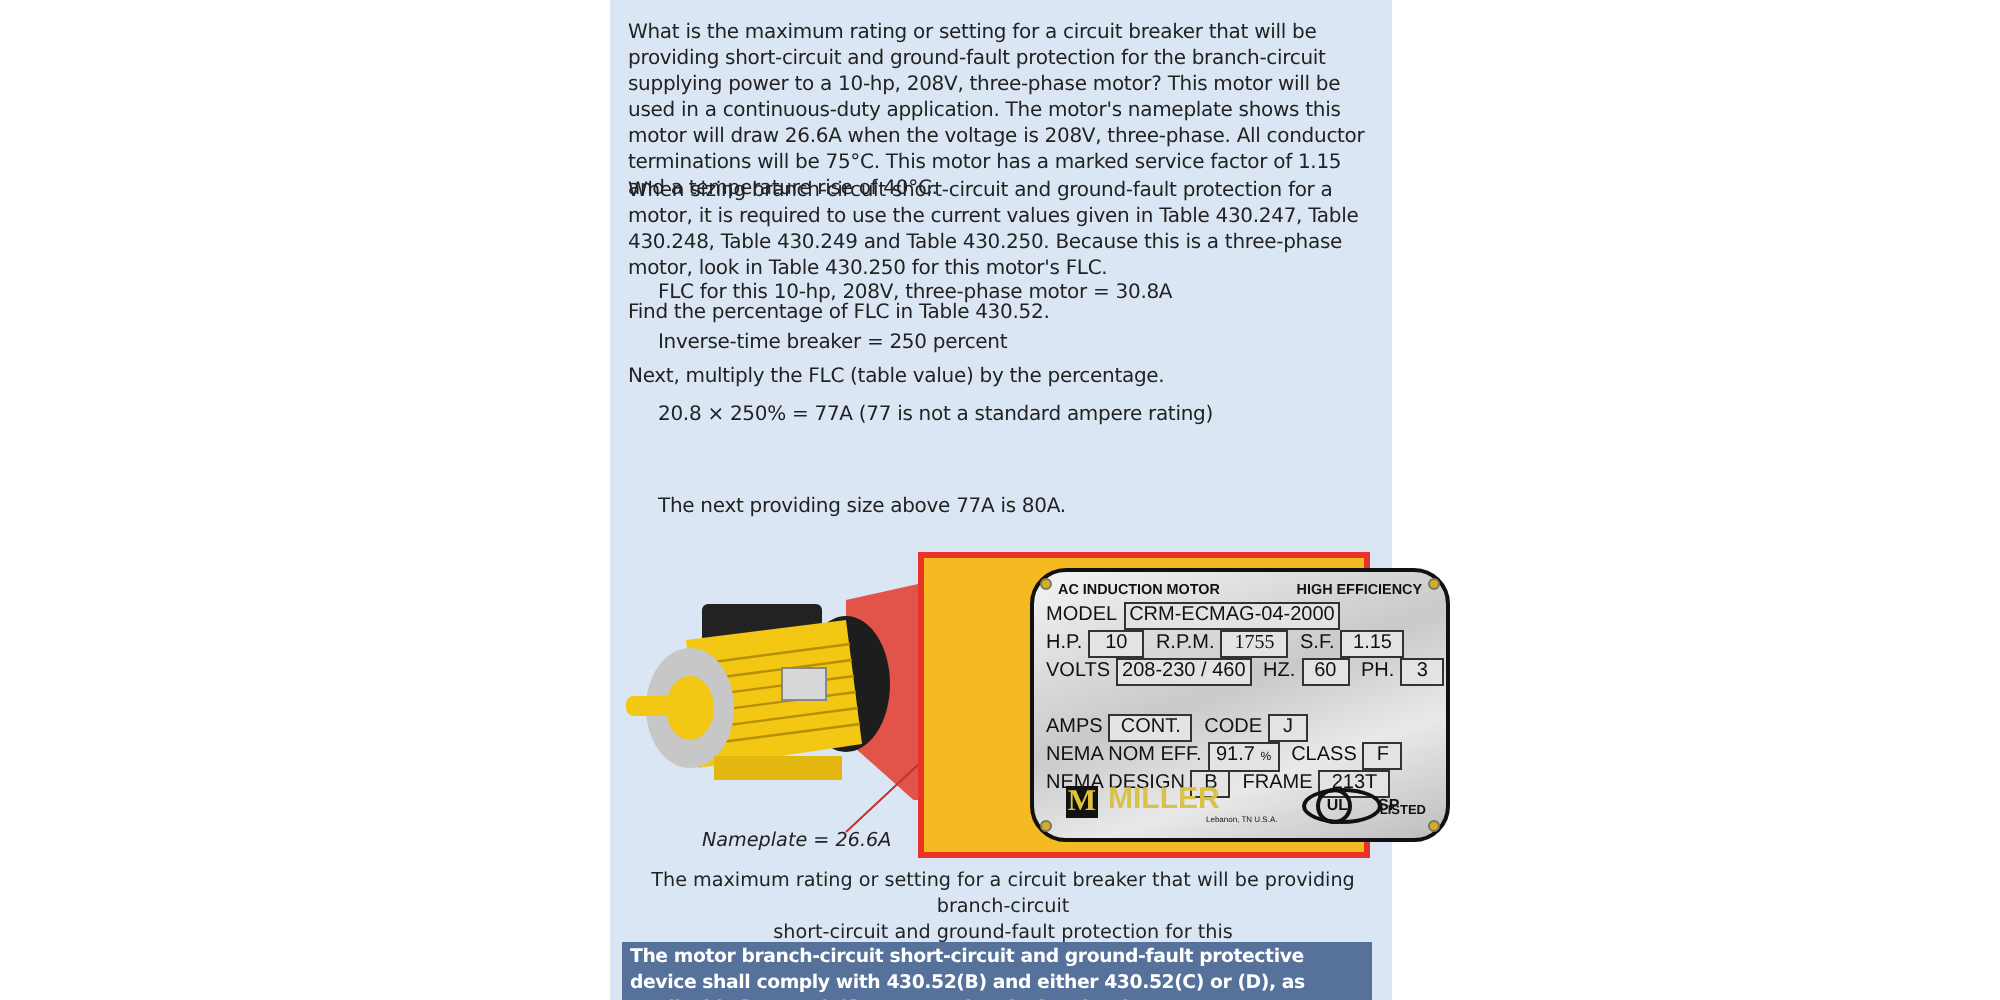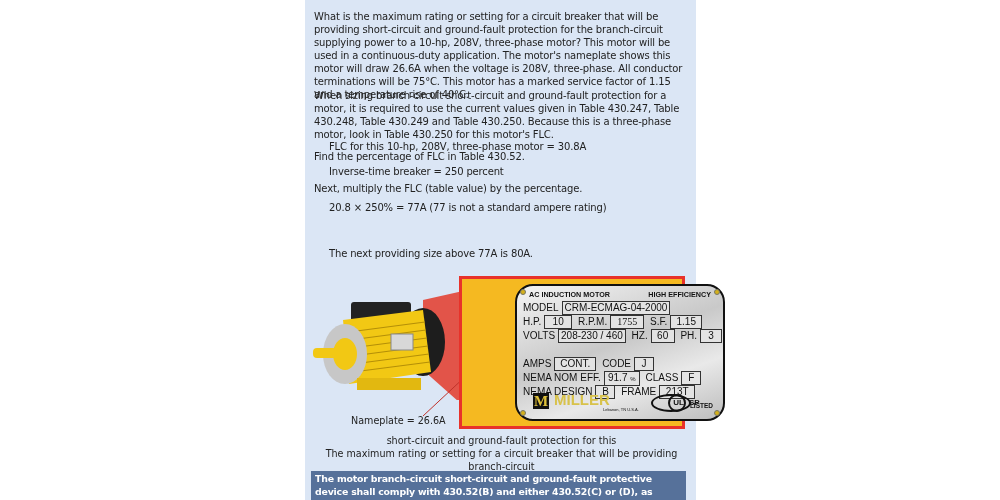--- a/index.html
+++ b/index.html
@@ -2,21 +2,21 @@
 <html><head>
 <meta charset="utf-8">
 <style>
   html, body { margin:0; padding:0; }
   body { width:1000px; height:500px; background:#ffffff; position:relative; overflow:hidden; font-family:"DejaVu Sans", sans-serif; }
   .page { position:absolute; left:305px; top:0; width:391px; height:500px; background:#dbe6f5; }
   .txt { position:absolute; left:9px; width:376px; font-size:10px; line-height:13px; color:#222; letter-spacing:-0.15px; }
   .ind { left:24px; }
   .figure { position:absolute; left:0; top:268px; width:391px; height:165px; }
   .motor { position:absolute; left:8px; top:12px; width:150px; height:120px; }
-  .np-label { position:absolute; left:46px; top:147px; font-size:9.6px; color:#222; }
+  .np-label { position:absolute; left:46px; top:147px; font-size:9.6px; color:#222;font-style:italic; }
   .plate-outer { position:absolute; left:154px; top:8px; width:226px; height:153px; background:#e8322a; box-sizing:border-box; padding:3px; }
   .plate-frame { width:100%; height:100%; background:#f5b921; box-sizing:border-box; padding:5px; }
   .plate { width:100%; height:100%; background:linear-gradient(160deg,#f4f4f4 0%,#c9c9c9 45%,#e9e9e9 70%,#bdbdbd 100%); border:2.5px solid #111; border-radius:18px; box-sizing:border-box; position:relative; font-family:"Liberation Sans", sans-serif; color:#111;margin-left:48px; }
   .pl-row { position:absolute; left:6px; font-size:10px; line-height:12px; white-space:nowrap; }
   .box { display:inline-block; border:1px solid #333; background:#e3e3e3; text-align:center; padding:0 2px; margin:0 3px; }
   .hdr { font-size:7.2px; font-weight:bold; top:3px; }
   .rivet { position:absolute; width:4px; height:4px; border-radius:50%; background:#d4b01c; border:1px solid #776; }
   .logo-m { position:absolute; left:16px; bottom:10px; width:16px; height:16px; background:#111; color:#e0c23a; font-family:"Liberation Serif", serif; font-weight:bold; font-size:15px; line-height:16px; text-align:center; }
   .logo-text { position:absolute; left:37px; bottom:11px; color:#d8c24a; font-weight:bold; font-size:15px; }
   .loc { position:absolute; left:86px; bottom:7px; font-size:4px; }
@@ -95,27 +95,27 @@
             <span>CLASS</span><span class="box" style="width:14px;">F</span>
           </div>
           <div class="pl-row" style="top:99px;">
             <span>NEMA DESIGN</span><span class="box" style="width:14px;">B</span>
             <span>FRAME</span><span class="box" style="width:30px;">213T</span>
           </div>
           <div class="logo-m">M</div>
           <div class="logo-text">MILLER</div>
           <div class="loc">Lebanon, TN U.S.A.</div>
           <div class="cert" style="left:134px;padding-left:36px;">SP</div>
-          <div class="cert" style="left:151px;text-align:right;">UL</div>
+          <div class="cert" style="left:141px;text-align:right;">UL</div>
           <div class="listed">LISTED</div>
         </div>
       </div>
     </div>
   </div>
 
   <div class="caption">
+    <div>The maximum rating or setting for a circuit breaker that will be providing branch-circuit</div>
     <div>short-circuit and ground-fault protection for this</div>
-    <div>The maximum rating or setting for a circuit breaker that will be providing branch-circuit</div>
     <div>10-hp, 208V, three-phase motor is 80A.</div>
   </div>
 
   <div class="note">The motor branch-circuit short-circuit and ground-fault protective device shall comply with 430.52(B) and either 430.52(C) or (D), as applicable [430.52(A)]. A protective device that has</div>
 </div>
 
 </body></html>

